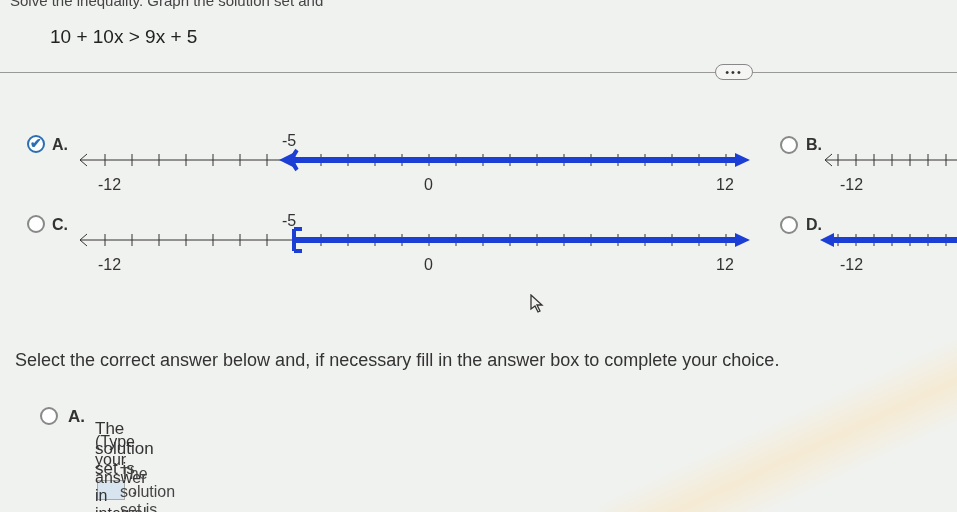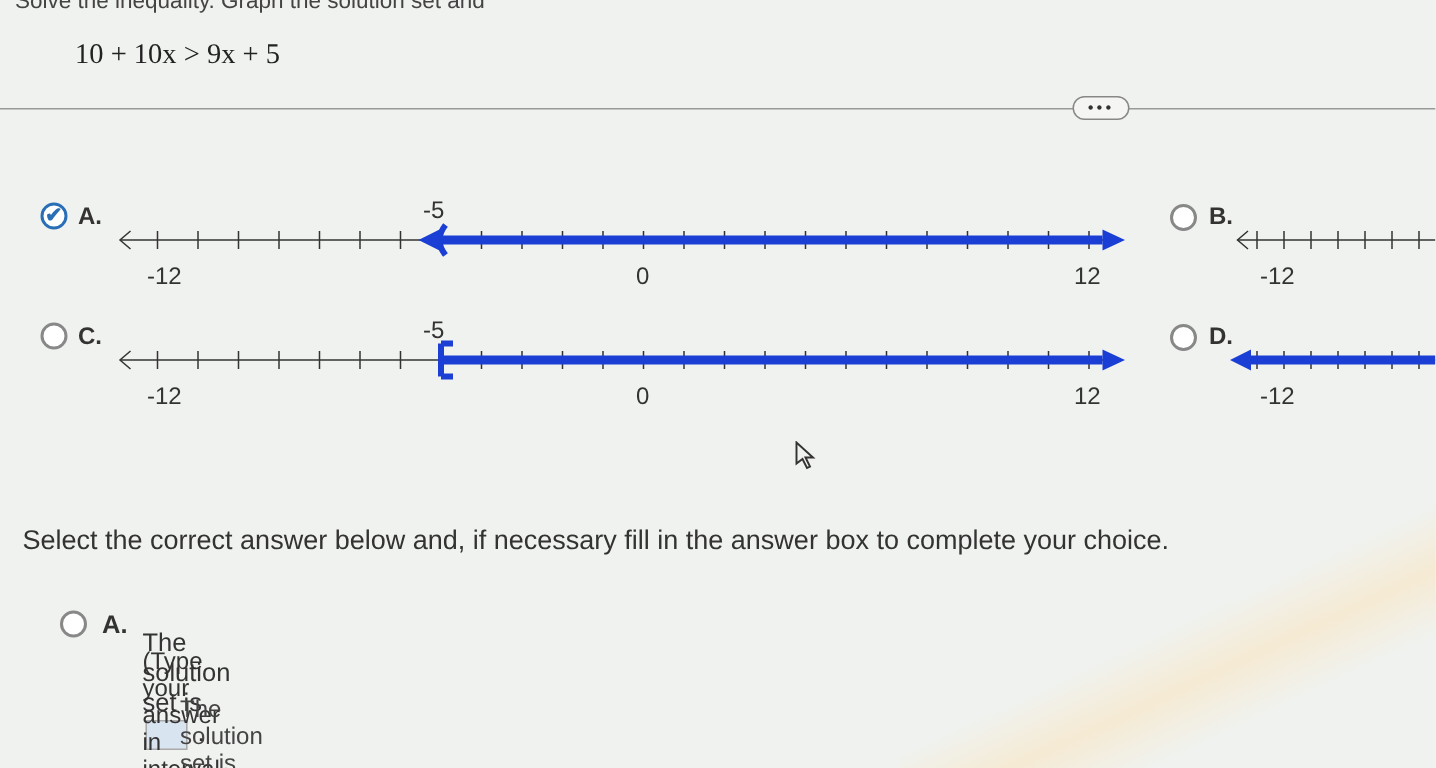--- a/index.html
+++ b/index.html
@@ -20,21 +20,20 @@
     left: 10px;
     color: #444;
     font-size: 15px;
   }
   .inequality {
     position: absolute;
     top: 26px;
     left: 50px;
     font-size: 19px;
     color: #222;
-    font-family: Liberation Serif, serif;
   }
   .hr {
     position: absolute;
     top: 72px;
     left: 0;
     width: 957px;
     height: 1px;
     background: #999;
   }
   .more-btn {

